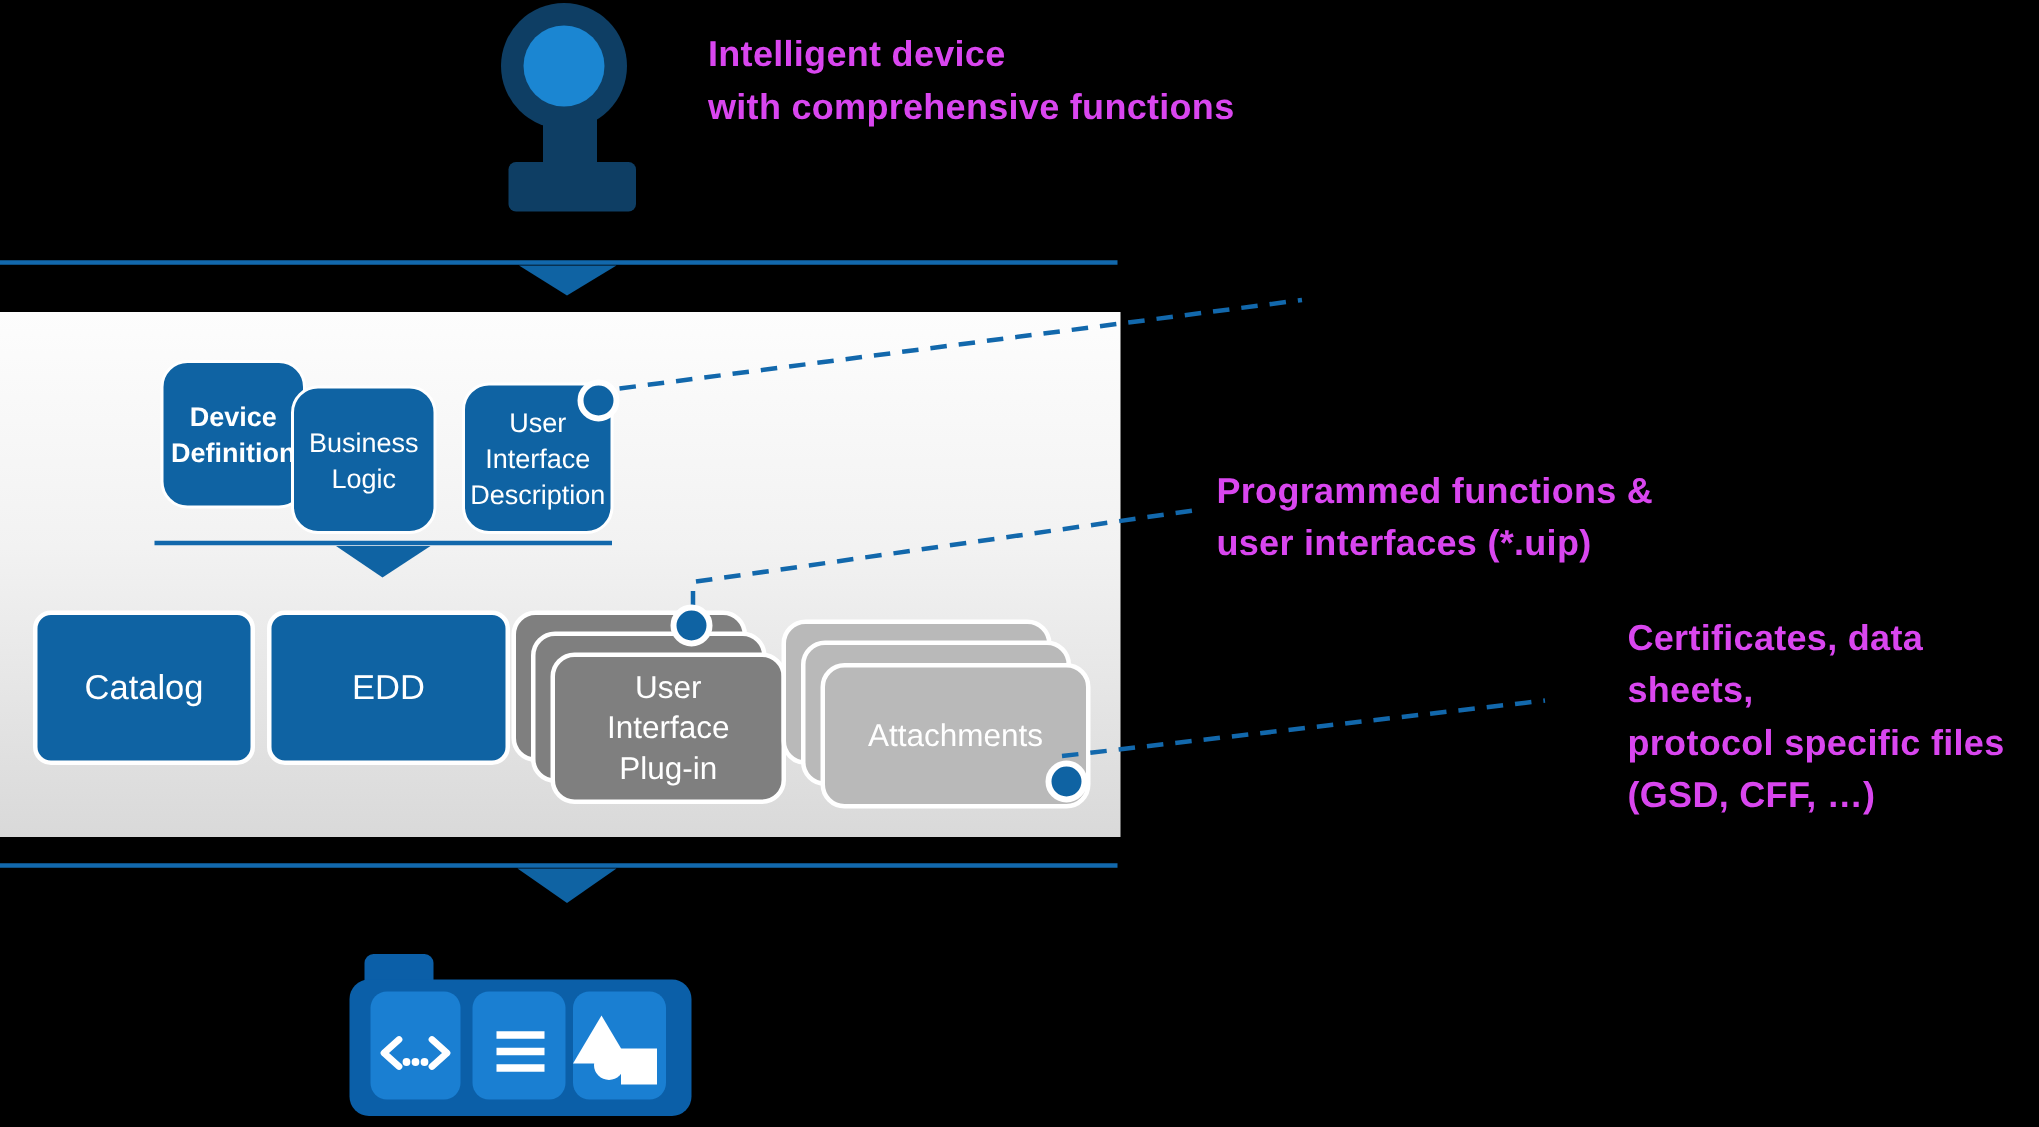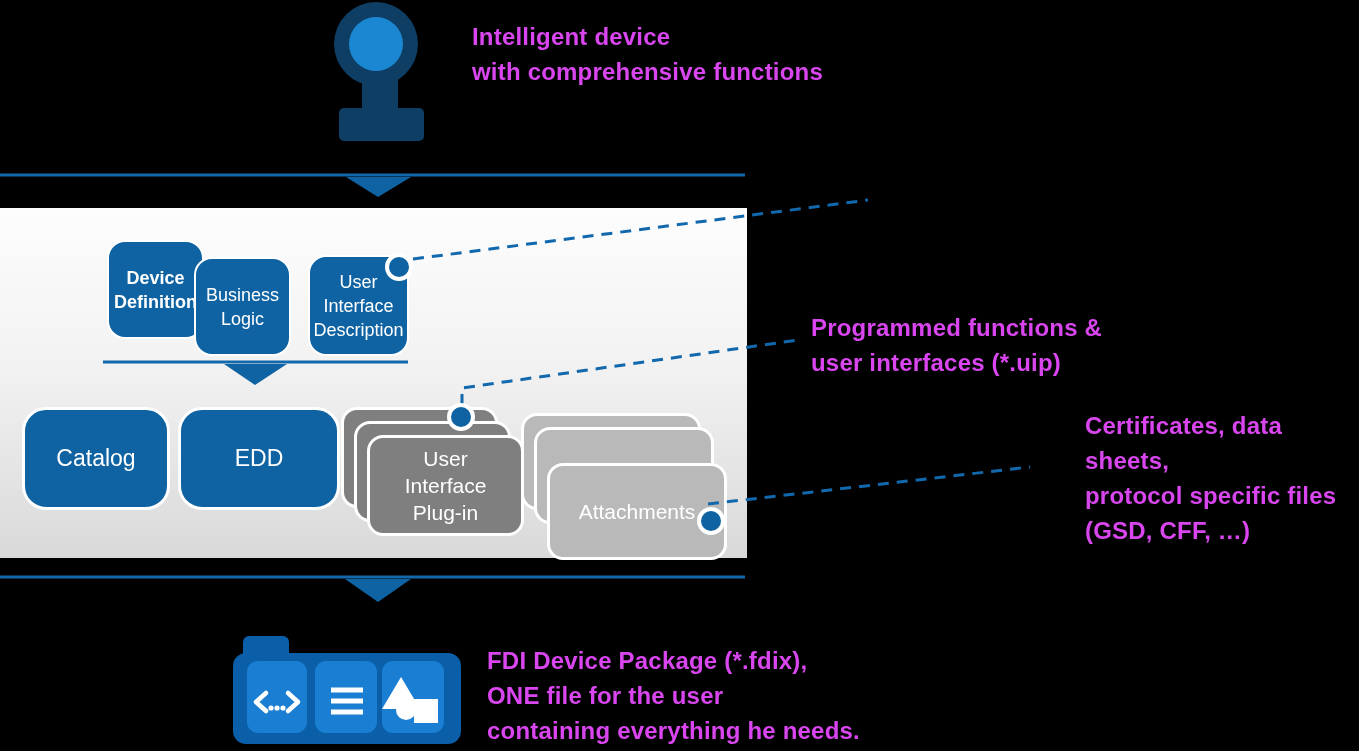--- a/index.html
+++ b/index.html
@@ -15,21 +15,21 @@
     position:absolute;left:0;top:208px;width:747px;height:350px;
     background:linear-gradient(180deg,#fdfdfd 0%,#f2f2f2 45%,#d9d9d9 100%);
   }
   .dbox{
     position:absolute;box-sizing:border-box;border:2px solid #fff;
     display:flex;align-items:center;justify-content:center;text-align:center;
     color:#fff;white-space:pre-line;
   }
   .blue{background:#0f63a3;}
   .srcbox{border-radius:18px;font-size:18px;line-height:24px;border-width:2px;}
-  .outbox{border-radius:24px;border-width:3px;font-size:23px;}
+  .outbox{border-radius:12px;border-width:3px;font-size:23px;}
   .stackbox{border-radius:16px;border-width:3px;font-size:21px;line-height:27px;}
   .gray-dark{background:#7f7f7f;}
   .gray-light{background:#b9b9b9;}
   .overlay{position:absolute;left:0;top:0;pointer-events:none;}
   .icon-abs{position:absolute;}
 </style>
 </head>
 <body>
 
 <div class="stage">
@@ -70,21 +70,21 @@
   <div class="dbox stackbox gray-dark" style="left:341px;top:407px;width:157px;height:101px;"></div>
   <div class="dbox stackbox gray-dark" style="left:354px;top:421px;width:157px;height:101px;"></div>
   <div class="dbox stackbox gray-dark" style="left:367px;top:435px;width:157px;height:101px;">
     <span>User
 Interface
 Plug-in</span>
   </div>
 
   <div class="dbox stackbox gray-light" style="left:521px;top:413px;width:180px;height:97px;"></div>
   <div class="dbox stackbox gray-light" style="left:534px;top:427px;width:180px;height:97px;"></div>
-  <div class="dbox stackbox gray-light" style="left:547px;top:463px;width:180px;height:97px;">
+  <div class="dbox stackbox gray-light" style="left:547px;top:442px;width:180px;height:97px;">
     <span>Attachments</span>
   </div>
 
   <div class="caption" style="left:811px;top:285px;margin-top:25px;">Programmed functions &amp;
 user interfaces (*.uip)</div>
   <div class="caption" style="left:1040px;top:408px;margin-left:45px;">Certificates, data sheets,
 protocol specific files
 (GSD, CFF, …)</div>
 
   <svg class="icon-abs" style="left:230px;top:633px;" width="235" height="115" viewBox="0 0 235 115">
@@ -108,23 +108,20 @@
     </g>
 
     <g>
       <rect x="152" y="28" width="62" height="72" rx="11" fill="#1a7fd2"></rect>
       <path d="M152,76 L171,44 L190,76 Z" fill="#fff"></path>
       <circle cx="176" cy="77" r="10" fill="#fff"></circle>
       <rect x="184" y="66" width="24" height="24" fill="#fff"></rect>
     </g>
   </svg>
 
-  <div class="caption" style="left:487px;top:643px;">FDI Device Package (*.fdix),
-ONE file for the user
-containing everything he needs.</div>
 
   <svg class="overlay" width="1359" height="751" viewBox="0 0 1359 751">
 
     <line x1="0" y1="175" x2="745" y2="175" stroke="#1268ac" stroke-width="3"></line>
     <polygon points="346,177 411,177 378,197" fill="#0f63a3"></polygon>
 
     <line x1="103" y1="362" x2="408" y2="362" stroke="#1268ac" stroke-width="3"></line>
     <polygon points="224,364 287,364 255,385" fill="#0f63a3"></polygon>
 
     <line x1="0" y1="577" x2="745" y2="577" stroke="#1268ac" stroke-width="3"></line>

